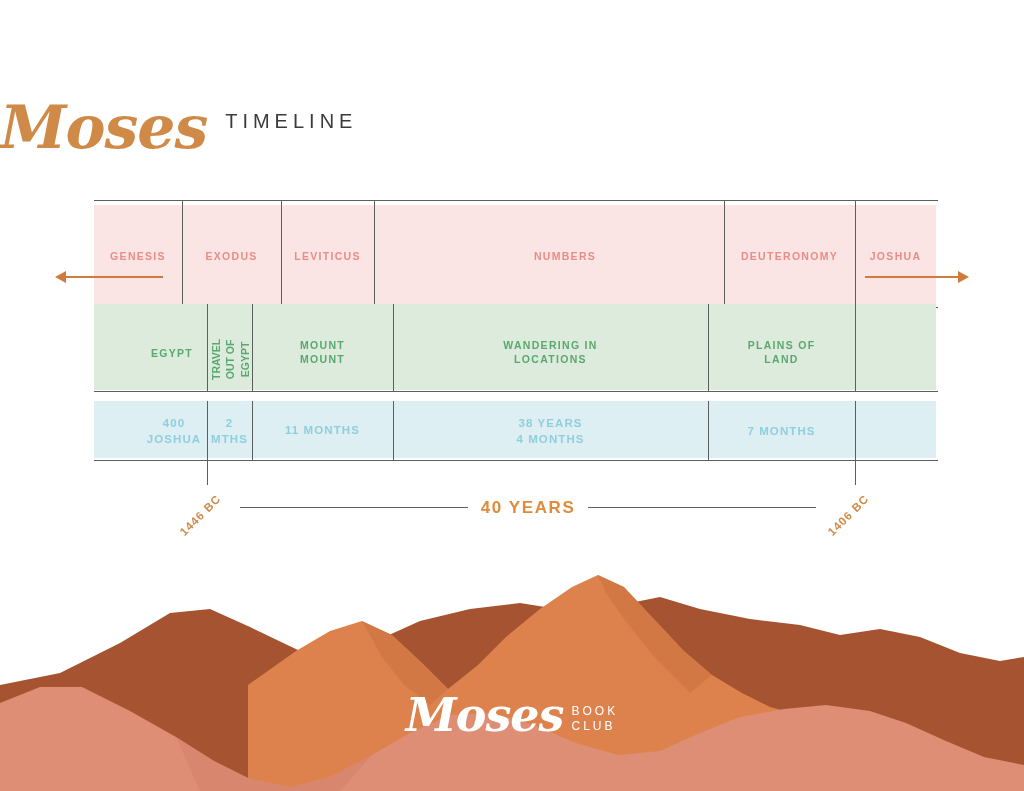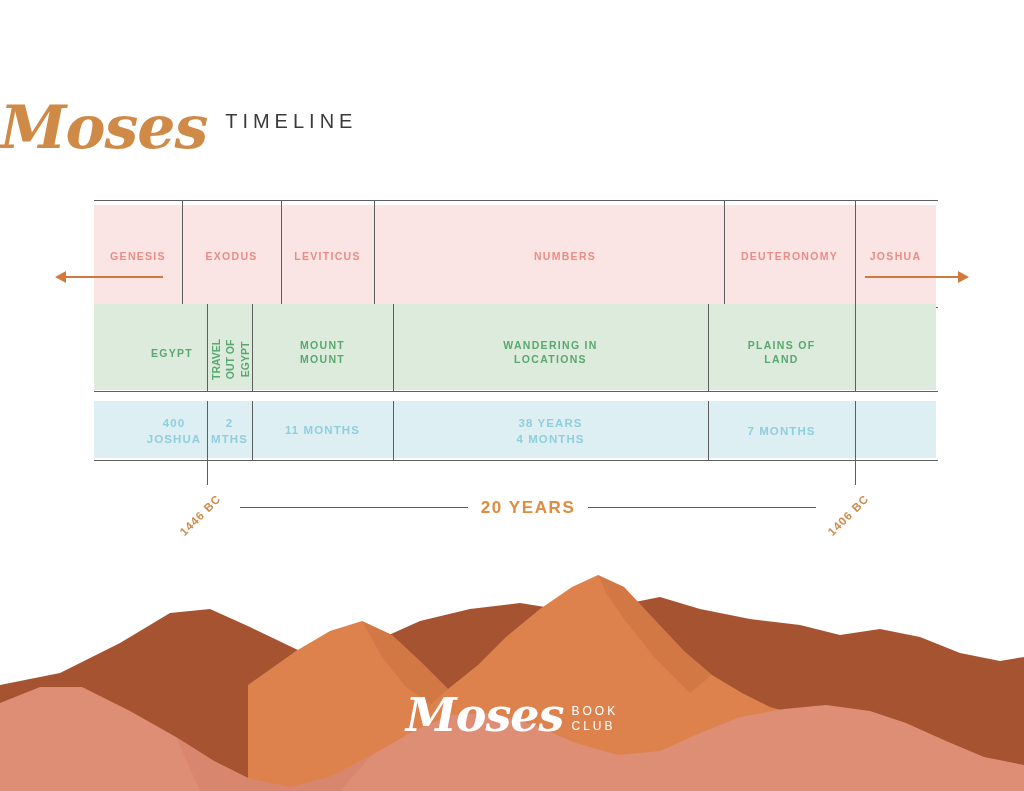--- a/index.html
+++ b/index.html
@@ -184,21 +184,21 @@
     </div>
     <div class="cell-label date-label" style="left:708px;top:424px;width:147px;">7 MONTHS</div>
 
     <div class="vline" style="left:207px;top:460px;height:25px;"></div>
     <div class="vline" style="left:855px;top:460px;height:25px;"></div>
 
     <div class="bc-label" style="left:186px;top:526px;">1446 BC</div>
     <div class="bc-label" style="left:834px;top:526px;">1406 BC</div>
 
     <div class="span-rule" style="left:240px;top:507px;width:228px;"></div>
-    <div class="years-label" style="left:468px;top:498px;width:120px;">20 YEARS</div>
+    <div class="years-label" style="left:468px;top:498px;width:120px;">40 YEARS</div>
     <div class="span-rule" style="left:588px;top:507px;width:228px;"></div>
 
   </div>
 
   <svg class="mountains" viewBox="0 0 1024 226" preserveAspectRatio="none">
 
     <path fill="#A65331" d="M0,120 L60,108 L120,78 L170,48 L210,44 L250,62 L300,86 L340,98 L380,74 L420,56 L470,44 L520,38 L570,46 L620,40 L660,32 L700,44 L750,54 L800,60 L840,70 L880,64 L920,72 L960,88 L1000,96 L1024,92 L1024,226 L0,226 Z"></path>
 
     <path fill="#DE824D" d="M248,120 L296,86 L330,66 L362,56 L392,70 L420,96 L448,124 L478,100 L506,72 L540,44 L572,22 L598,10 L624,22 L652,52 L684,86 L712,110 L742,128 L770,142 L800,150 L820,158 L820,226 L248,226 Z"></path>
 

